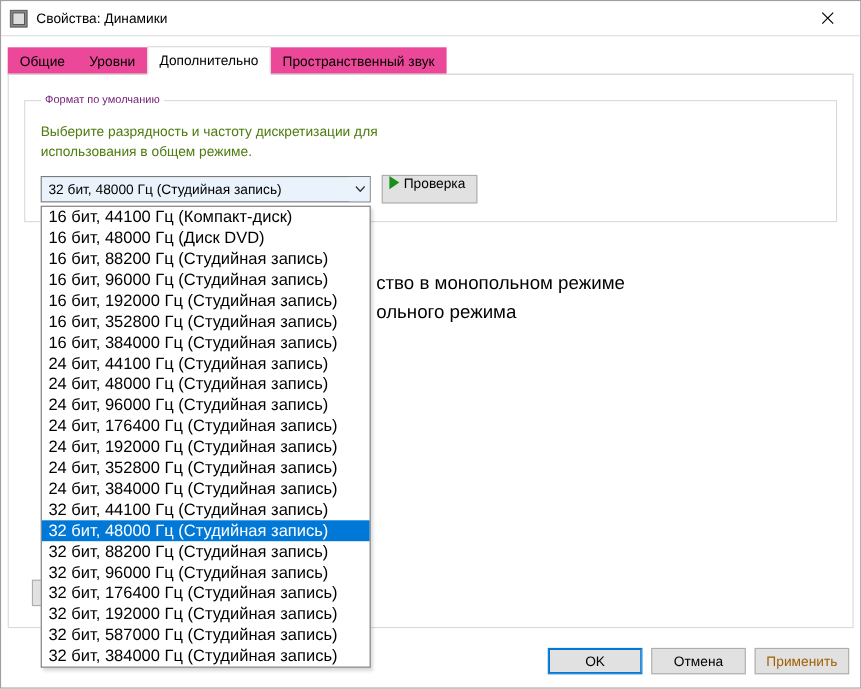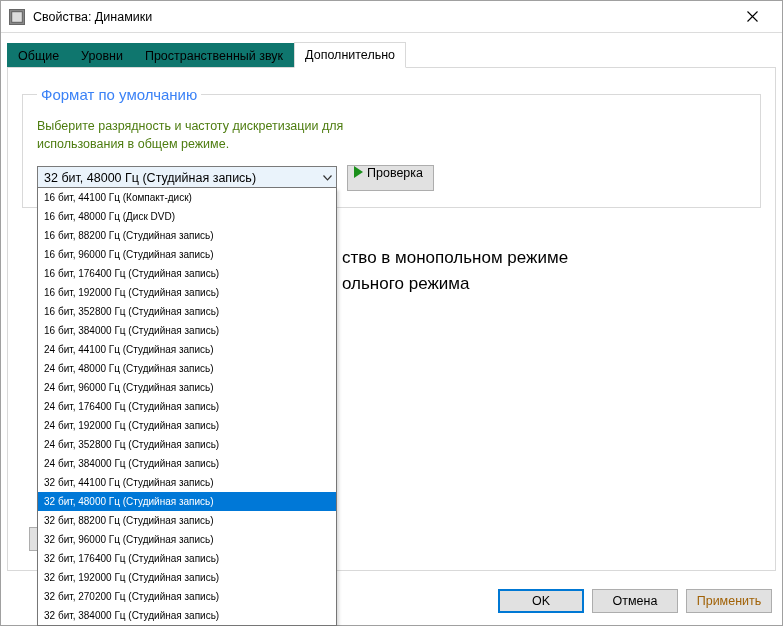--- a/index.html
+++ b/index.html
@@ -10,48 +10,48 @@
     
     .titlebar { height: 32px; display: flex; align-items: center; padding: 0 8px; border-bottom: 1px solid #dcdcdc; }
     .titlebar .app-icon { width: 16px; height: 16px; background: #888; border: 1px solid #666; margin-right: 8px; display:inline-flex; align-items:center; justify-content:center; }
     .titlebar .title { font-size: 12.5px; color: #000; }
     .titlebar .spacer { flex: 1; }
     .close-btn { width: 44px; height: 30px; display: flex; align-items: center; justify-content: center; cursor: pointer; }
     .close-btn svg { width: 11px; height: 11px; }
 
     
     .tabstrip { display: flex; align-items: flex-end; height: 28px; padding: 0 6px; margin-top: 6px; }
-    .tab { font-size: 12.5px; padding: 5px 10px 5px; border: 1px solid transparent; border-bottom: none; background: #0f766e; cursor: pointer; position: relative; top: 1px; }
+    .tab { font-size: 12.5px; padding: 5px 10px 5px; border: 1px solid transparent; border-bottom: none; background: #ec4899; cursor: pointer; position: relative; top: 1px; }
     .tab.active { border-color: #d9d9d9; border-bottom: 1px solid #fff; z-index: 3; background:#fff;}
     .tabstrip-underline { position: absolute; left: 6px; right: 6px; height: 1px; background: #d9d9d9; top: 66px; z-index:1;}
 
     .content { position: absolute; left: 6px; right: 6px; top: 66px; bottom: 54px; border: 1px solid #d9d9d9; padding: 18px 14px 10px; }
 
     
     fieldset.group { border: 1px solid #d9d9d9; margin: 0; padding: 12px 14px 16px; }
-    fieldset.group legend { font-size: 15px; padding: 0 4px; color: #3b82f6; }
+    fieldset.group legend { font-size: 10px; padding: 0 4px; color: #701a75; }
     .desc { font-size: 12.5px; color: #4d7c0f; margin: 2px 0 12px; line-height: 1.45; }
 
     .row { display: flex; align-items: center; gap: 10px; }
 
     
     .combo { position: relative; width: 300px; height: 24px; border: 1px solid #7a7a7a; background: #eaf3fb; display: flex; align-items: center; font-size: 12.5px; }
     .combo .combo-value { flex: 1; padding: 0 6px; white-space: nowrap; overflow: hidden; text-overflow: ellipsis;}
     .combo .combo-btn { width: 18px; height: 100%; display: flex; align-items: center; justify-content: center; border-left: 0; background: #eaf3fb; }
     .combo .combo-btn svg { width: 9px; height: 6px; }
 
     .test-btn { height: 26px; padding: 0 10px 0 6px; border: 1px solid #adadad; background: #e1e1e1; display: inline-flex; align-items: flex-start; gap: 4px; font-size: 12.5px; cursor: pointer; }
     .test-btn .play { width: 0; height: 0; border-left: 9px solid #1a8f1a; border-top: 6px solid transparent; border-bottom: 6px solid transparent; display:inline-block;}
 
     
     .bg-text { position: absolute; font-size: 17px; color:#000; white-space: nowrap; }
 
     
     .dropdown { position: absolute; left: 36px; top: 186px; width: 300px; border: 1px solid #767676; background: #fff; z-index: 50; box-shadow: 2px 3px 3px rgba(0,0,0,.15); }
-    .dropdown-item { font-size: 10px; padding: 1px 6px; line-height: 17px; white-space: nowrap; cursor: pointer; }
+    .dropdown-item { font-size: 15px; padding: 1px 6px; line-height: 17px; white-space: nowrap; cursor: pointer; }
     .dropdown-item.selected { background: #0078d7; color: #fff; }
 
     
     .footer { position: absolute; right: 10px; bottom: 12px; display: flex; gap: 8px; }
     .btn { width: 86px; height: 24px; border: 1px solid #adadad; background: #e1e1e1; font-size: 12.5px; cursor: pointer; }
     .btn.primary { border: 1px solid #0078d4; background: #e1e1e1; box-shadow: inset 0 0 0 1px #0078d4; }
     .btn.disabled { color: #a16207; cursor: default; }
 
     
     .ghost-btn { position:absolute; left:28px; bottom:74px; width:150px; height:24px; border:1px solid #adadad; background:#e1e1e1;}
@@ -72,22 +72,22 @@
     <div class="close-btn">
       <svg viewBox="0 0 11 11">
           <path d="M0.5 0.5 L10.5 10.5 M10.5 0.5 L0.5 10.5" stroke="#000" stroke-width="1.1"></path>
         </svg>
     </div>
   </div>
 
   <div class="tabstrip">
     <div class="tab">Общие</div>
     <div class="tab">Уровни</div>
+    <div class="tab active">Дополнительно</div>
     <div class="tab">Пространственный звук</div>
-    <div class="tab active">Дополнительно</div>
   </div>
   <div class="tabstrip-underline"></div>
 
   <div class="content">
     <fieldset class="group">
       <legend>Формат по умолчанию</legend>
       <div class="desc">
         <span>Выберите разрядность и частоту дискретизации для</span><br>
         <span>использования в общем режиме.</span>
       </div>
@@ -111,38 +111,37 @@
     <span class="bg-text" style="left:334px; top:206px;">ольного режима</span>
   </div>
 
   <div class="ghost-btn"></div>
 
   <div class="dropdown" id="dropdown">
       <div class="dropdown-item">16 бит, 44100 Гц (Компакт-диск)</div>
       <div class="dropdown-item">16 бит, 48000 Гц (Диск DVD)</div>
       <div class="dropdown-item">16 бит, 88200 Гц (Студийная запись)</div>
       <div class="dropdown-item">16 бит, 96000 Гц (Студийная запись)</div>
-      <div class="dropdown-item">16 бит, 176400 Гц (Студийная запись)</div>
       <div class="dropdown-item">16 бит, 192000 Гц (Студийная запись)</div>
       <div class="dropdown-item">16 бит, 352800 Гц (Студийная запись)</div>
       <div class="dropdown-item">16 бит, 384000 Гц (Студийная запись)</div>
       <div class="dropdown-item">24 бит, 44100 Гц (Студийная запись)</div>
       <div class="dropdown-item">24 бит, 48000 Гц (Студийная запись)</div>
       <div class="dropdown-item">24 бит, 96000 Гц (Студийная запись)</div>
       <div class="dropdown-item">24 бит, 176400 Гц (Студийная запись)</div>
       <div class="dropdown-item">24 бит, 192000 Гц (Студийная запись)</div>
       <div class="dropdown-item">24 бит, 352800 Гц (Студийная запись)</div>
       <div class="dropdown-item">24 бит, 384000 Гц (Студийная запись)</div>
       <div class="dropdown-item">32 бит, 44100 Гц (Студийная запись)</div>
       <div class="dropdown-item selected">32 бит, 48000 Гц (Студийная запись)</div>
       <div class="dropdown-item">32 бит, 88200 Гц (Студийная запись)</div>
       <div class="dropdown-item">32 бит, 96000 Гц (Студийная запись)</div>
       <div class="dropdown-item">32 бит, 176400 Гц (Студийная запись)</div>
       <div class="dropdown-item">32 бит, 192000 Гц (Студийная запись)</div>
-      <div class="dropdown-item">32 бит, 270200 Гц (Студийная запись)</div>
+      <div class="dropdown-item">32 бит, 587000 Гц (Студийная запись)</div>
       <div class="dropdown-item">32 бит, 384000 Гц (Студийная запись)</div>
     </div>
 
   <div class="footer">
     <button class="btn primary">OK</button>
     <button class="btn">Отмена</button>
     <button class="btn disabled">Применить</button>
   </div>
 
 </div>

